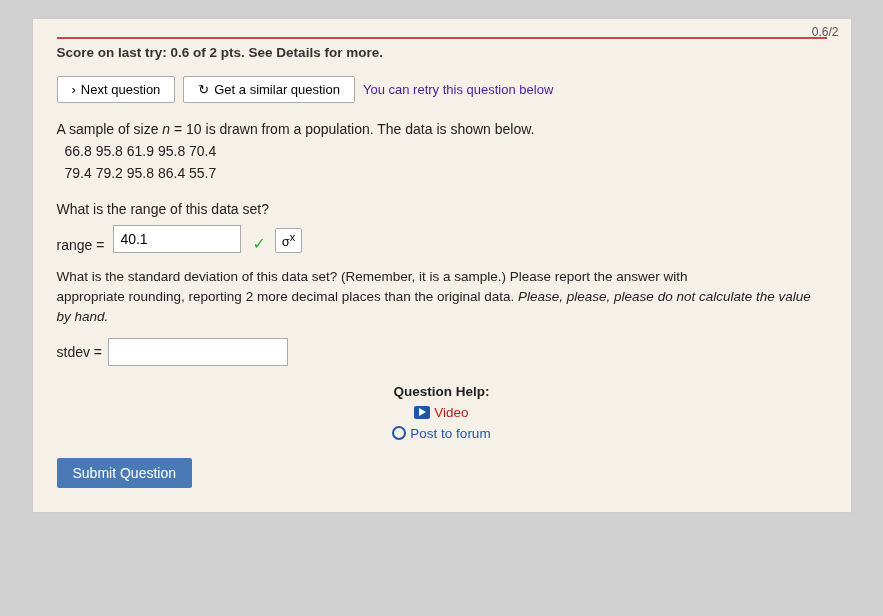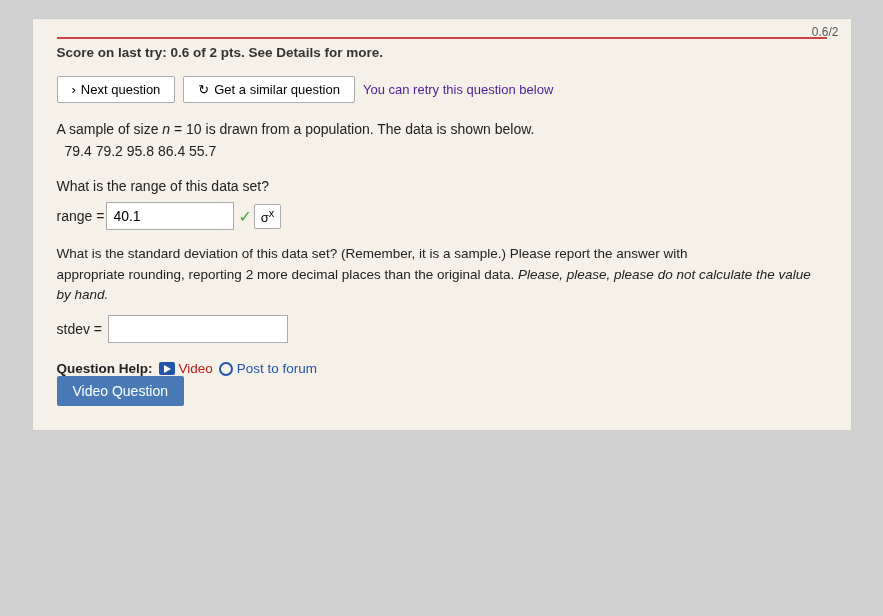--- a/index.html
+++ b/index.html
@@ -82,22 +82,22 @@
       margin-left: 8px;
     }
     .subquestion {
       margin-top: 16px;
       margin-bottom: 8px;
       font-size: 14px;
       font-weight: normal;
     }
     .answer-row {
       display: flex;
-      align-items: center;
-      gap: 2px;
+      align-items: flex-end;
+      gap: 9px;
       margin-bottom: 14px;
     }
     .label-text {
       font-size: 14px;
     }
     .answer-input {
       border: 1px solid #aaa;
       background: #fff;
       width: 128px;
       padding: 4px 6px;
@@ -136,22 +136,23 @@
       line-height: 1.5;
       margin-bottom: 10px;
     }
     .italic-part {
       font-style: italic;
     }
     .help-row {
       display: flex;
       align-items: center;
       gap: 6px;
-      margin-bottom: 0;
-      font-size: 13.5px;
+      margin-bottom: 17px;
+      font-size: 13.5px;
+      flex-direction: column;
     }
     .help-label {
       font-weight: bold;
     }
     .video-btn {
       display: inline-flex;
       align-items: center;
       gap: 4px;
       color: #b91c1c;
       cursor: pointer;
@@ -231,20 +232,21 @@
         <span>Get a similar question</span>
       </button>
       <span class="retry-text">You can retry this question below</span>
     </div>
   </div>
 
   <div class="question-body">
     <div class="question-text">
       A sample of size <em>n</em> = 10 is drawn from a population. The data is shown below.
     </div>
+    <div class="data-line">66.8   95.8   61.9   95.8   70.4</div>
     <div class="data-line">79.4   79.2   95.8   86.4   55.7</div>
   </div>
 
   <div class="subquestion">What is the range of this data set?</div>
   <div class="answer-row">
     <span class="label-text">range =</span>
     <input class="answer-input" type="text" value="40.1" style="">
     <span class="check-icon">✓</span>
     <button class="sigma-btn">σ<sup>x</sup></button>
   </div>
@@ -264,15 +266,15 @@
       <span class="video-icon"></span>
       <span>Video</span>
     </a>
     <a class="forum-btn" href="#">
       <span class="forum-icon"></span>
       <span>Post to forum</span>
     </a>
   </div>
 
   <button class="submit-btn">
-    <span>Video Question</span>
+    <span>Submit Question</span>
   </button>
 </div>
 
 </body></html>

